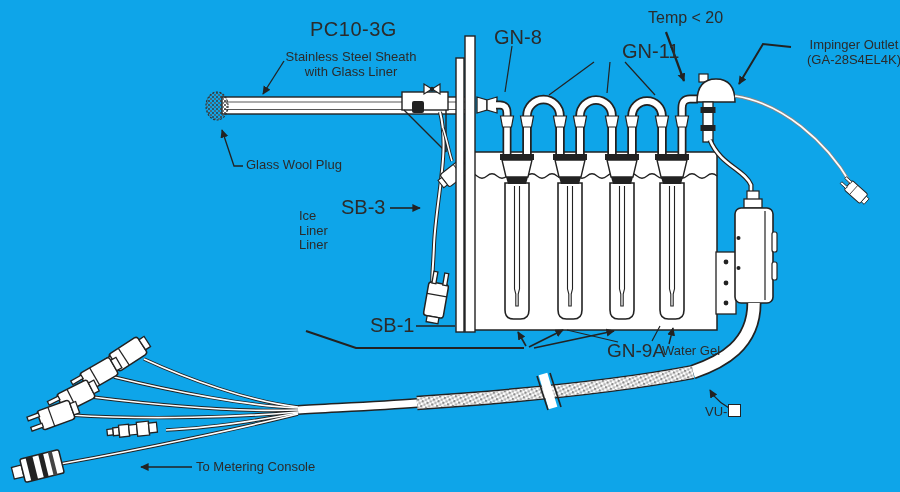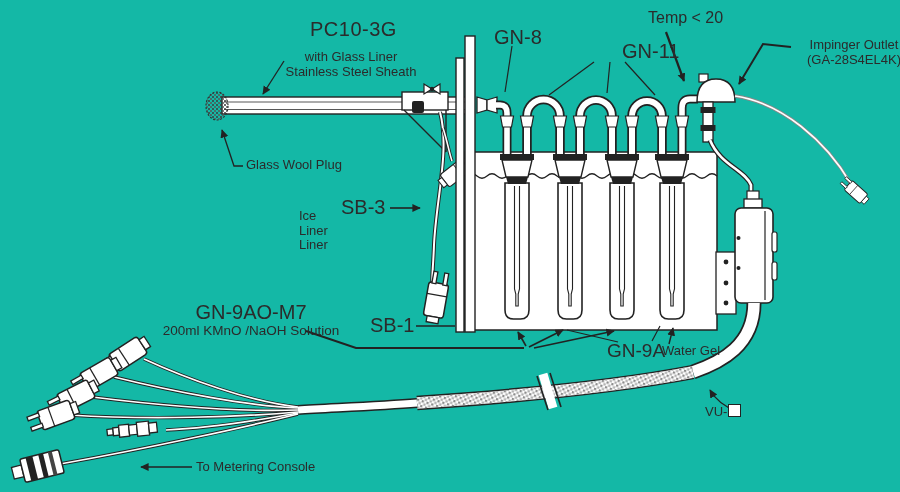--- a/index.html
+++ b/index.html
@@ -1,17 +1,17 @@
 <!DOCTYPE html>
 <html><head>
 <meta charset="utf-8">
 <style>
   html,body{margin:0;padding:0;background:#fff;}
   #stage{
-    position:relative;width:900px;height:492px;background:#14b8a6;overflow:hidden;
+    position:relative;width:900px;height:492px;background:#0ea5e9;overflow:hidden;
     font-family:"Liberation Sans",sans-serif;color:#2b2b2b;
   }
   #stage svg{position:absolute;left:0;top:0;}
   .lbl{position:absolute;white-space:nowrap;line-height:1.12;color:#2b2b2b;}
   .big{font-size:20px;}
   .med{font-size:16px;}
   .sm{font-size:13px;}
   .ctr{text-align:center;white-space:normal;}
   .vu-box{display:inline-block;width:11px;height:11px;border:1.6px solid #222;
           vertical-align:-1px;margin-left:1px;background:#fff;}
@@ -245,22 +245,22 @@
     <path d="M652,341 L660,326" stroke-width="1.2"></path>
     <path d="M669,344 L673,328" stroke-width="1.4" marker-end="url(#ah)"></path>
     <path d="M736,411 Q718,404 710,390" stroke-width="1.3" marker-end="url(#ah)"></path>
     <path d="M192,467 L141,467" stroke-width="1.4" marker-end="url(#ah)"></path>
   </g>
 </svg>
 
 <div class="lbl big" style="left:310px;top:18px;letter-spacing:0.5px;">PC10-3G</div>
 
 <div class="lbl sm ctr" style="left:273px;top:50px;width:156px;">
+  <div>Stainless Steel Sheath</div>
   <div>with Glass Liner</div>
-  <div>Stainless Steel Sheath</div>
 </div>
 
 <div class="lbl sm" style="left:246px;top:158px;">Glass Wool Plug</div>
 
 <div class="lbl big" style="left:494px;top:26px;">GN-8</div>
 
 <div class="lbl big" style="left:582px;top:40px;margin-left:40px;">GN-11</div>
 
 <div class="lbl med" style="left:648px;top:9px;">Temp &lt; 20</div>
 
@@ -270,24 +270,20 @@
 </div>
 
 <div class="lbl big" style="left:341px;top:196px;">SB-3</div>
 
 <div class="lbl sm" style="left:299px;top:209px;">
   <div>Ice</div>
   <div>Liner</div>
   <div>Liner</div>
 </div>
 
-<div class="lbl ctr" style="left:158px;top:301px;width:186px;">
-  <div class="big">GN-9AO-M7</div>
-  <div style="font-size:13.5px;">200ml KMnO /NaOH Solution</div>
-</div>
 
 <div class="lbl big" style="left:370px;top:314px;">SB-1</div>
 
 <div class="lbl" style="left:607px;top:340px;font-size:19px;">GN-9A</div>
 
 <div class="lbl sm" style="left:662px;top:344px;">Water Gel</div>
 
 <div class="lbl sm" style="left:705px;top:404px;">
   <span>VU-</span><span class="vu-box"></span>
 </div>

